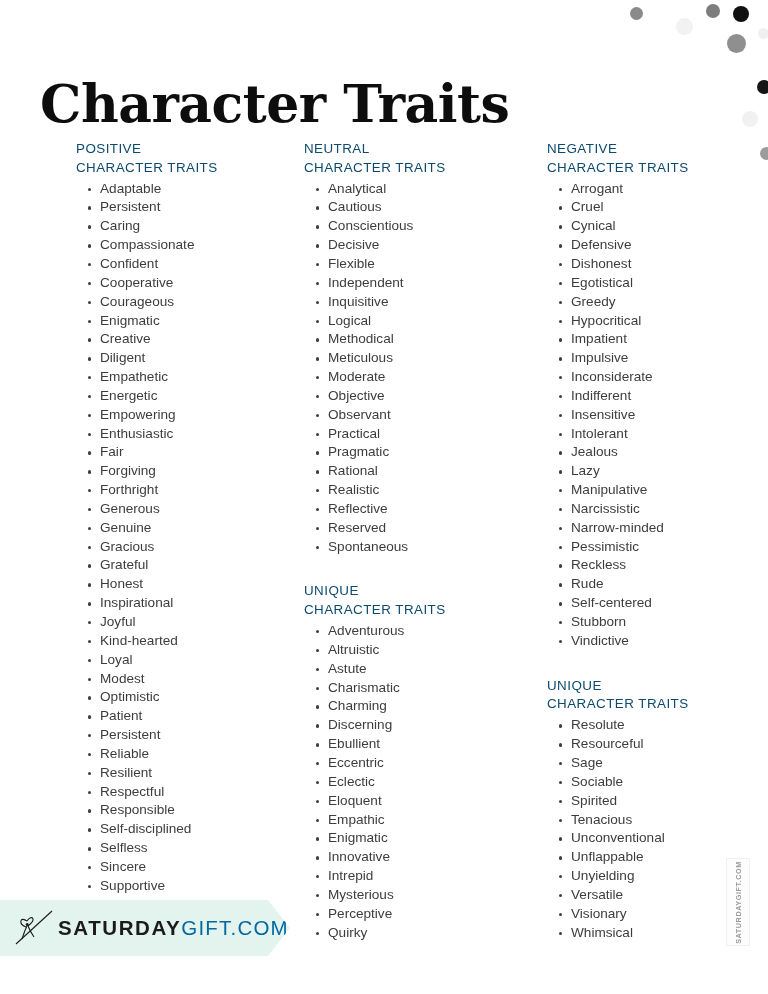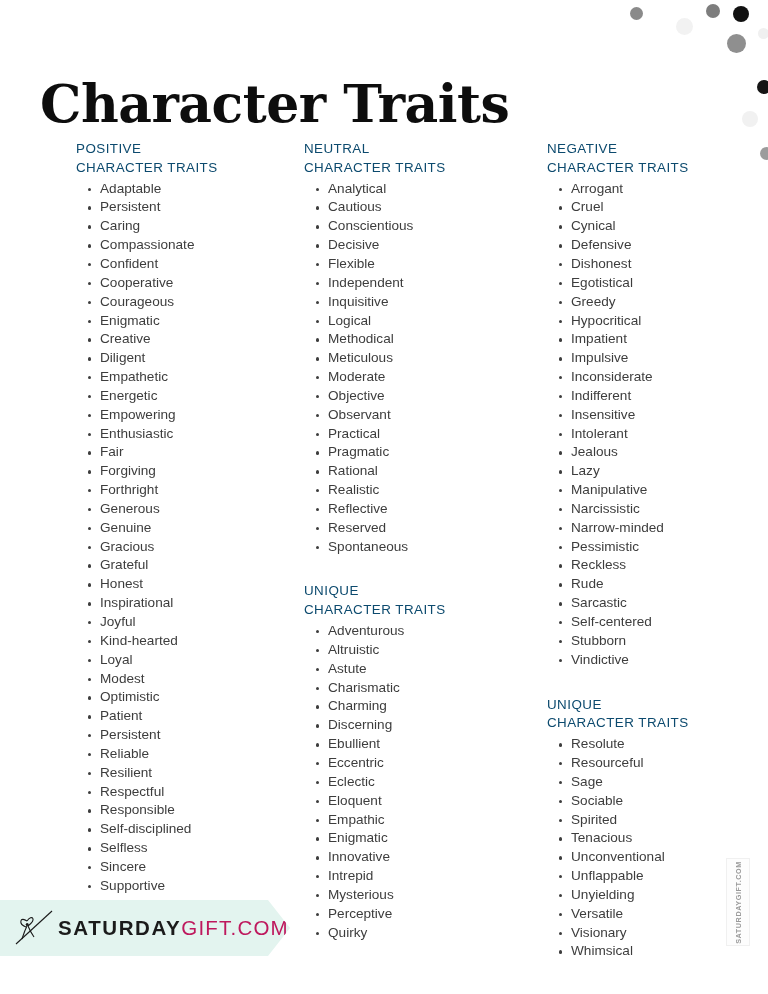--- a/index.html
+++ b/index.html
@@ -115,21 +115,21 @@
     flex: none;
   }
   #logo-text {
     font-size: 20.5px;
     letter-spacing: 1.6px;
     color: #1b1b1b;
     margin-left: 4px;
     white-space: nowrap;
   }
   #logo-text .brand-bold { font-weight: bold; margin-top: 12px; }
-  #logo-text .brand-light { font-weight: 300; color: #be185d; letter-spacing: 1.2px; }
+  #logo-text .brand-light { font-weight: 300; color: #0369a1; letter-spacing: 1.2px; }
 
   
   #side-watermark {
     position: absolute;
     right: 18px;
     bottom: 48px;
     width: 22px;
     height: 86px;
     background: #fdfdfd;
     border: 1px solid #f0f0f0;
@@ -272,21 +272,20 @@
         <li>Insensitive</li>
         <li>Intolerant</li>
         <li>Jealous</li>
         <li>Lazy</li>
         <li>Manipulative</li>
         <li>Narcissistic</li>
         <li>Narrow-minded</li>
         <li>Pessimistic</li>
         <li>Reckless</li>
         <li>Rude</li>
-        <li>Sarcastic</li>
         <li>Self-centered</li>
         <li>Stubborn</li>
         <li>Vindictive</li>
       </ul>
       <div class="section-gap"></div>
       <div class="section-heading"><span class="hl1">UNIQUE</span><span class="hl2">CHARACTER TRAITS</span></div>
       <ul class="trait-list">
         <li>Resolute</li>
         <li>Resourceful</li>
         <li>Sage</li>

